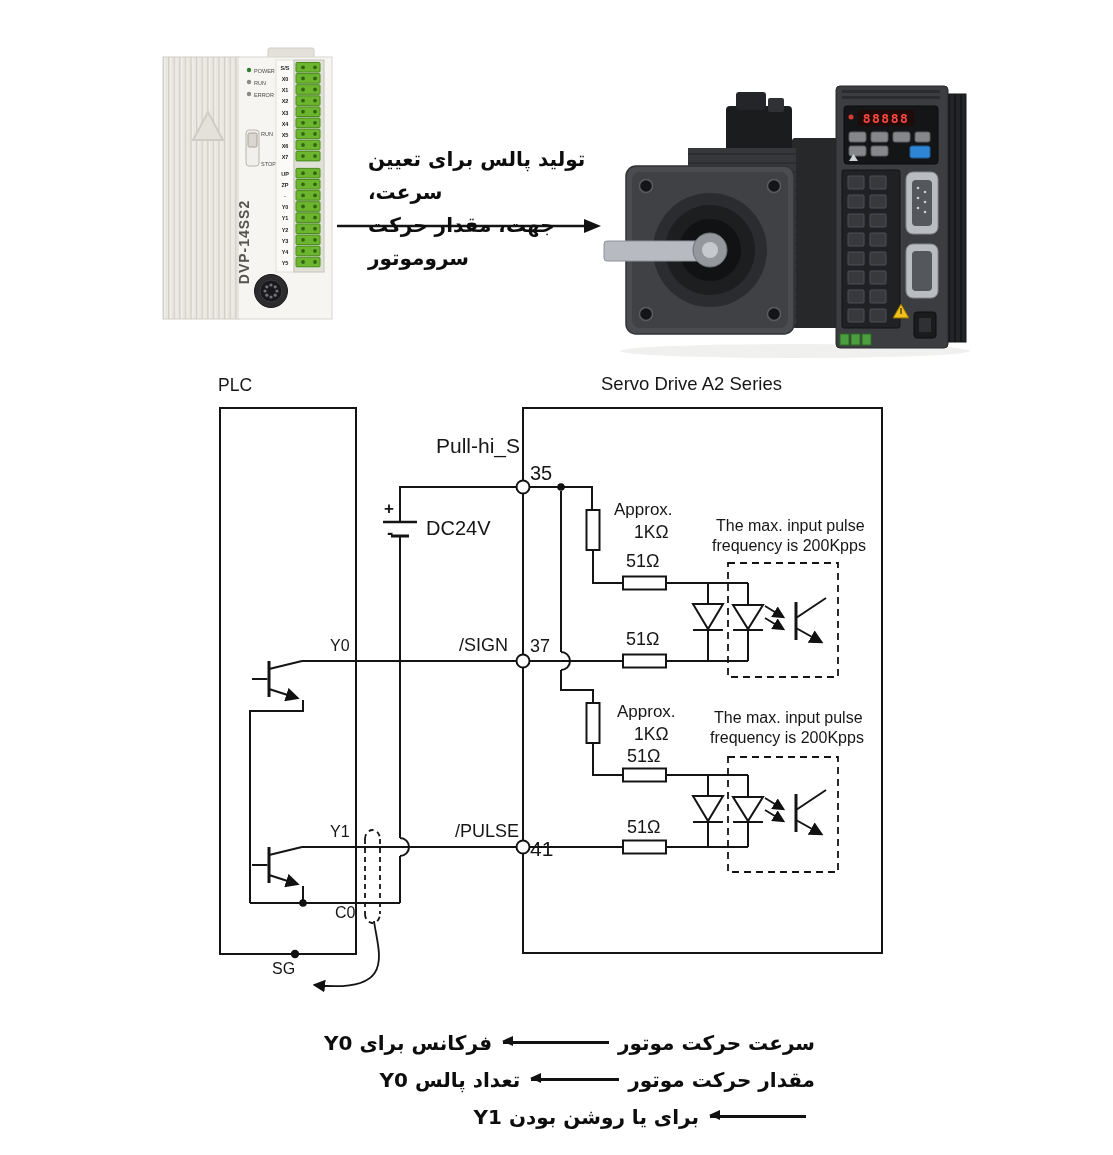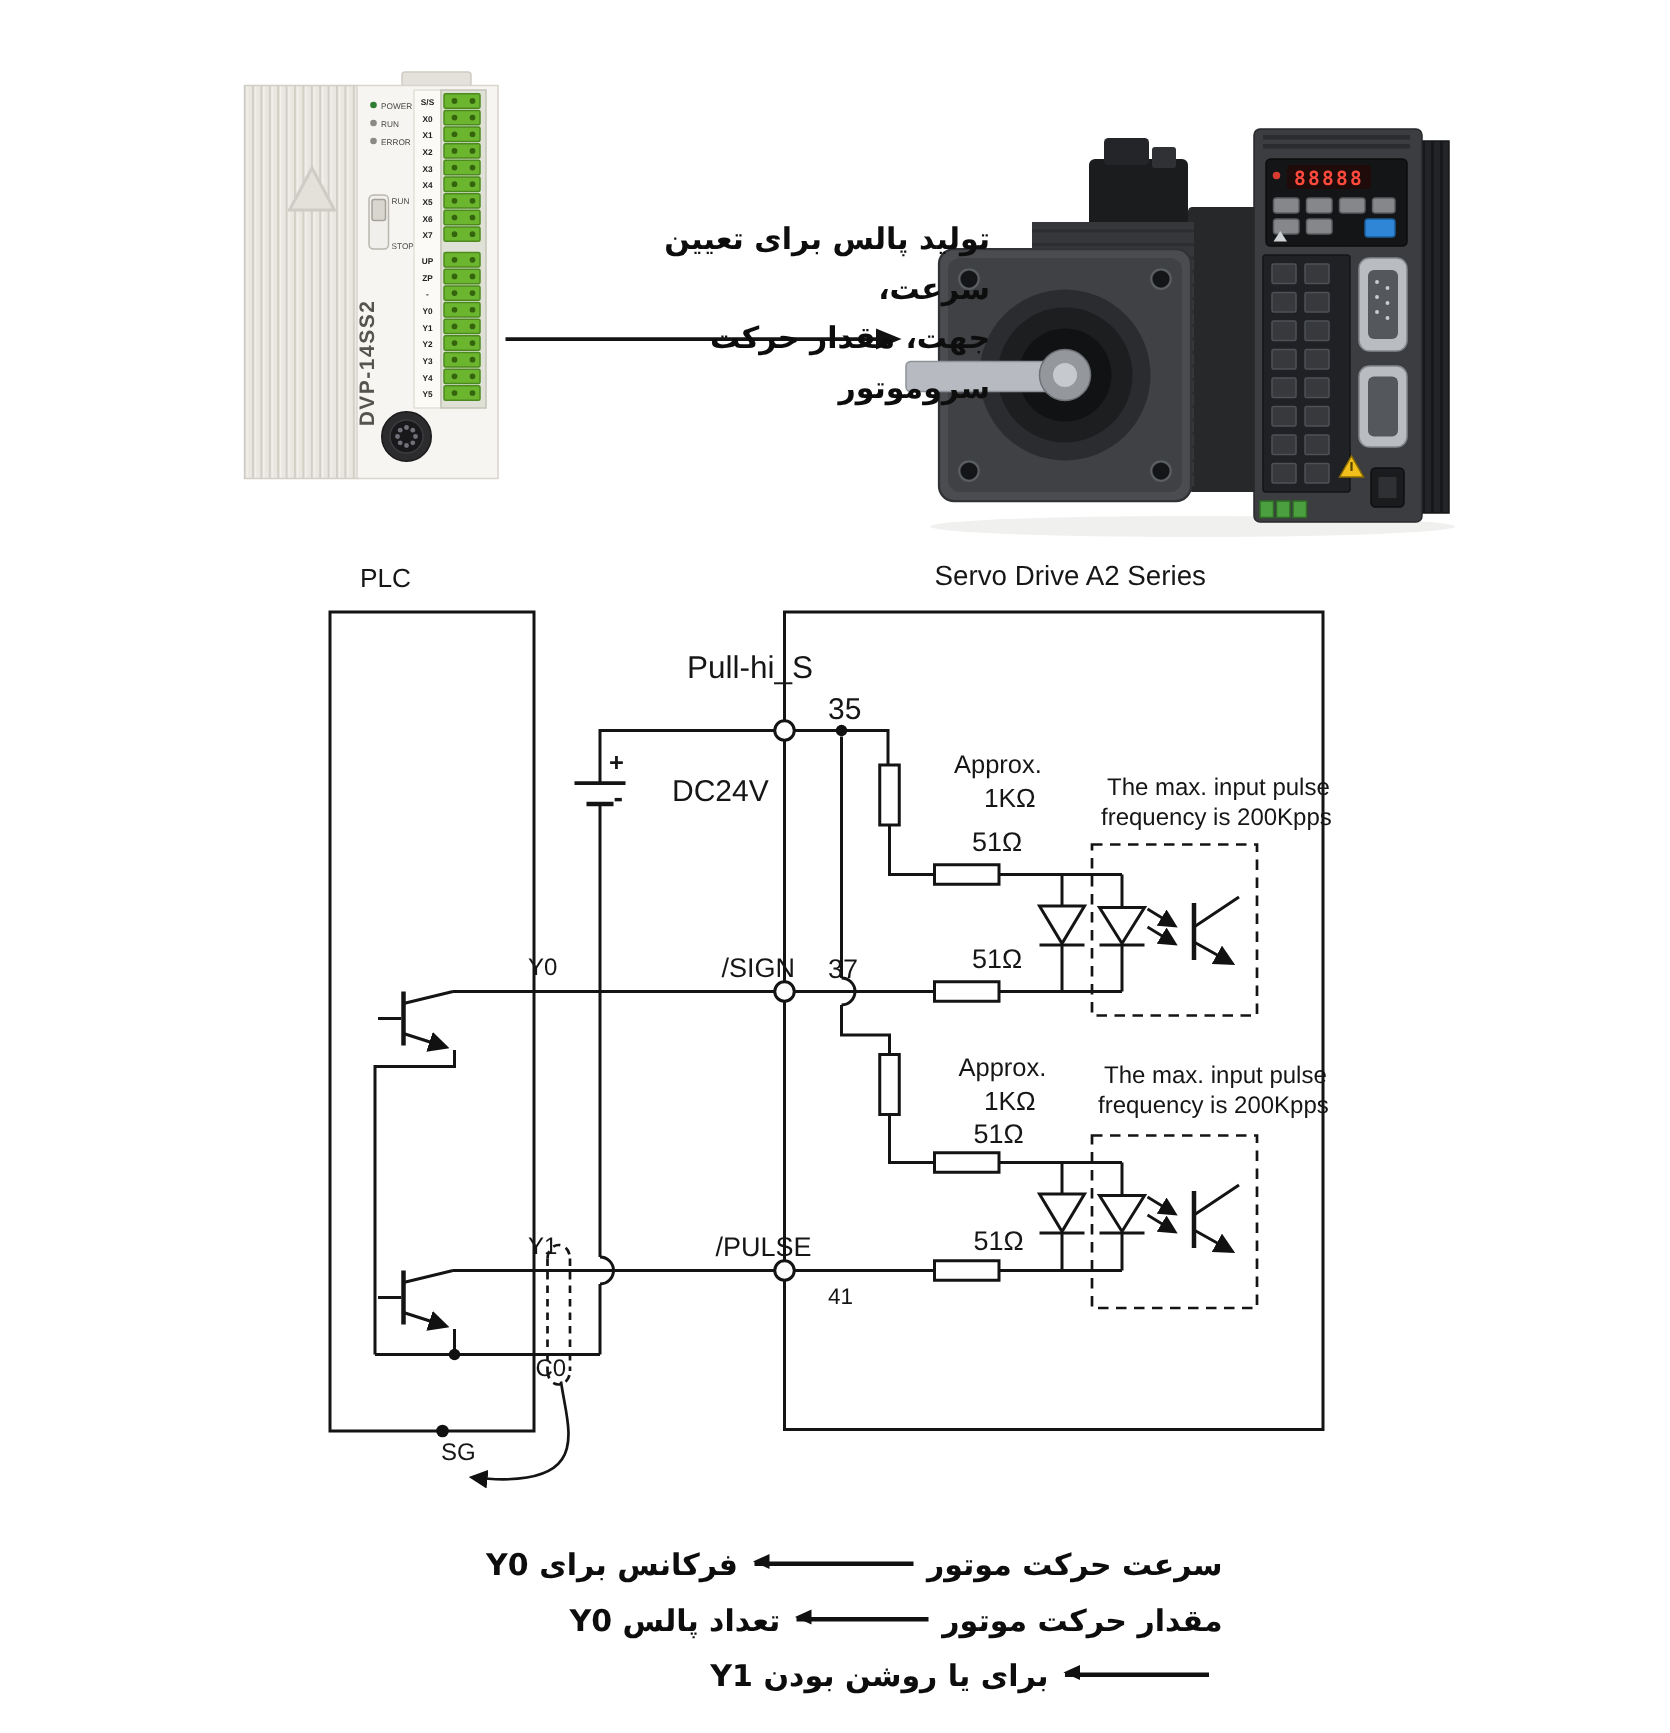--- a/index.html
+++ b/index.html
@@ -1,21 +1,21 @@
 <!DOCTYPE html>
 <html><head>
 <meta charset="utf-8">
 <style>
   html,body{margin:0;padding:0;background:#fff;}
   #stage{position:relative;width:1113px;height:1155px;background:#fff;overflow:hidden;
          font-family:"Liberation Sans",sans-serif;color:#111;}
   #artwork{position:absolute;left:0;top:0;width:1113px;height:1155px;}
-  .label{position:absolute;white-space:nowrap;color:#161616;margin-left:22px;}
+  .label{position:absolute;white-space:nowrap;color:#161616;}
   .fa{font-family:"DejaVu Sans",sans-serif;direction:rtl;font-weight:bold;color:#0d0d0d;}
-  .caption{position:absolute;left:368px;top:143px;width:292px;text-align:right;
+  .caption{position:absolute;left:368px;top:143px;width:292px;text-align:left;
            font-size:20px;line-height:33px;}
   .legend{position:absolute;left:270px;top:1029px;width:545px;direction:rtl;
           font-size:20px;}
   .legend-row{display:flex;align-items:center;margin-bottom:10px;height:27px;}
   .legend-arrow{position:relative;height:2.2px;background:#111;flex:0 0 auto;
                 margin:0 9px 0 11px;}
   .legend-arrow::after{content:"";position:absolute;left:-1px;top:-5px;width:0;height:0;
                 border-right:11px solid #111;border-top:5.5px solid transparent;
                 border-bottom:5.5px solid transparent;}
   .la1{width:106px;} .la2{width:88px;} .la3{width:96px;}
@@ -386,21 +386,21 @@
 
 <div class="label" style="left:617px;top:702px;font-size:17px">Approx.</div>
 <div class="label" style="left:634px;top:724px;font-size:17.5px">1KΩ</div>
 <div class="label" style="left:627px;top:746px;font-size:18px">51Ω</div>
 <div class="label" style="left:627px;top:817px;font-size:18px">51Ω</div>
 <div class="label" style="left:714px;top:709px;font-size:16px">The max. input pulse</div>
 <div class="label" style="left:710px;top:729px;font-size:16px">frequency is 200Kpps</div>
 
 <div class="label" style="left:330px;top:823px;font-size:16px">Y1</div>
 <div class="label" style="left:455px;top:821px;font-size:18px">/PULSE</div>
-<div class="label" style="left:530px;top:856px;font-size:15px">41</div>
+<div class="label" style="left:530px;top:837px;font-size:21px">41</div>
 
 <div class="label" style="left:335px;top:904px;font-size:16px">C0</div>
 <div class="label" style="left:272px;top:960px;font-size:16px">SG</div>
 
 <div class="legend fa">
   <div class="legend-row">
     <span>سرعت حرکت موتور</span>
     <span class="legend-arrow la1"></span>
     <span dir="rtl"><span>فرکانس برای</span> <b>Y0</b></span>
   </div>

